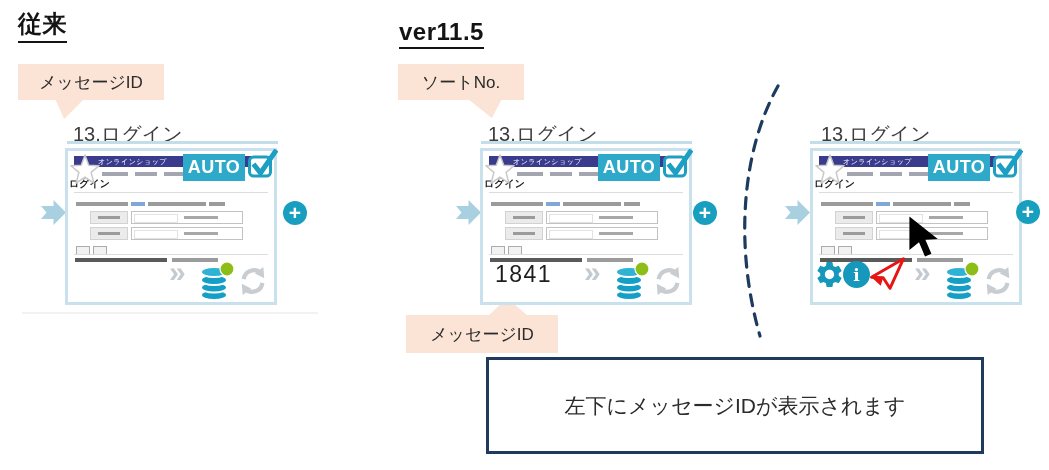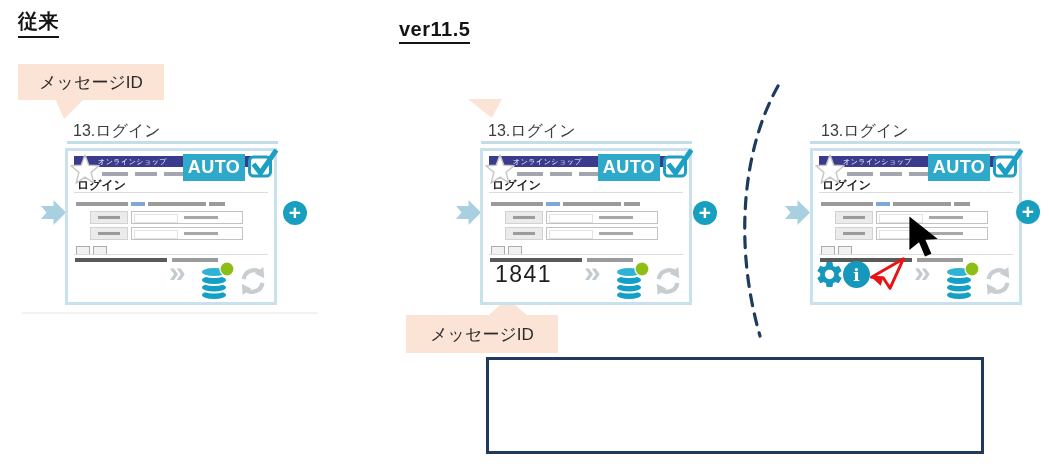--- a/index.html
+++ b/index.html
@@ -1,37 +1,37 @@
 <!DOCTYPE html>
 <html><head>
 <meta charset="utf-8">
 <style>
   html,body{margin:0;padding:0;background:#fff;}
   body{font-family:"Liberation Sans","DejaVu Sans",sans-serif;}
   #stage{position:relative;width:1049px;height:470px;background:#fff;overflow:hidden;}
 
   
-  .section-heading{position:absolute;font-size:20px;font-weight:bold;color:#141414;
+  .section-heading{position:absolute;font-size:24px;font-weight:bold;color:#141414;
     border-bottom:2.5px solid #141414;padding-bottom:1px;letter-spacing:.5px;}
   #h-old{left:18px;top:8px}
   #h-new{left:399px;top:18px}
 
   
   .callout{position:absolute;background:#FBE3D6;color:#2b2b2b;font-size:17px;height:36px;
     display:flex;align-items:center;justify-content:center;box-sizing:border-box;}
   #callout-old{left:18px;top:64px;width:146px;}
   #callout-sort{left:398px;top:64px;width:126px;}
   #callout-new{left:406px;top:315px;width:152px;height:38px;}
   .tail{position:absolute;background:#FBE3D6;}
   #tail-old{left:52px;top:99px;width:32px;height:20px;clip-path:polygon(10% 0,100% 0,38% 100%);}
   #tail-sort{left:468px;top:99px;width:34px;height:19px;clip-path:polygon(0 0,100% 0,70% 100%);}
   #tail-new{left:488px;top:298px;width:40px;height:18px;clip-path:polygon(48% 0,100% 100%,0 100%);}
 
   
-  .panel-title{position:absolute;font-size:16px;color:#3d3d3d;}
+  .panel-title{position:absolute;font-size:20px;color:#3d3d3d;text-decoration:underline;}
   #t1{left:73px;top:121px}#t2{left:488px;top:121px}#t3{left:821px;top:121px}
   .title-underline{position:absolute;height:3px;background:#C3DDE9;}
   #u1{left:67px;top:141px;width:211px}
   #u2{left:481px;top:141px;width:211px}
   #u3{left:810px;top:141px;width:210px}
 
   
   .shot-card{position:absolute;width:212px;height:157px;background:#fff;
     border:3px solid #C9E1EC;box-sizing:border-box;}
   #card1{left:65px;top:148px}
@@ -41,21 +41,21 @@
   
   .mini{position:absolute;inset:0;}
   .m-header{position:absolute;left:6px;top:5px;width:190px;height:11px;background:#3A3B8D;overflow:visible;}
   .m-site{position:absolute;left:24px;top:1px;color:#fff;font-size:7px;line-height:9px;white-space:nowrap;letter-spacing:.5px;}
   .m-header-hl{position:absolute;right:0;top:0;width:13px;height:11px;background:#8279B5;}
   .m-star{position:absolute;left:2px;top:3px;width:30px;height:32px;z-index:3;}
   .m-nav{position:absolute;left:34px;top:21px;display:flex;gap:7px;}
   .m-nav i{display:block;height:4px;background:#A3A6B0;}
   .m-nav i:nth-child(1){width:26px}.m-nav i:nth-child(2){width:22px}
   .m-nav i:nth-child(3){width:24px}.m-nav i:nth-child(4){width:12px}
-  .m-login{position:absolute;left:9px;top:26px;font-size:12px;font-weight:bold;color:#222;}
+  .m-login{position:absolute;left:1px;top:26px;font-size:10px;font-weight:bold;color:#222;}
   .m-divider{position:absolute;left:6px;right:6px;height:1px;background:#DCDCDC;}
   .d1{top:41px}.d2{top:103px}
   .m-para{position:absolute;left:8px;top:51px;display:flex;gap:3px;align-items:center;}
   .m-para i{display:block;height:3.5px;background:#9B9B9B;}
   .m-para i.b{background:#7FA8D9;}
   .w52{width:52px}.w14{width:14px}.w58{width:58px}.w16{width:16px}
   .m-row{position:absolute;left:22px;display:flex;}
   .r1{top:60px}.r2{top:76px}
   .m-label{width:38px;height:13px;background:#EBEBEB;border:1px solid #D2D2D2;box-sizing:border-box;
     display:flex;align-items:center;justify-content:center;}
@@ -112,20 +112,21 @@
 <body>
 
 <div id="stage">
 
   <div class="section-heading" id="h-old">従来</div>
   <div class="section-heading" id="h-new">ver11.5</div>
 
   <div class="callout" id="callout-old">メッセージID</div>
   <div class="tail" id="tail-old"></div>
 
+  <div class="callout" id="callout-sort">ソートNo.</div>
   <div class="tail" id="tail-sort"></div>
 
   <div class="callout" id="callout-new">メッセージID</div>
   <div class="tail" id="tail-new"></div>
 
   <div class="panel-title" id="t1">13.ログイン</div>
   <div class="title-underline" id="u1"></div>
   <div class="panel-title" id="t2">13.ログイン</div>
   <div class="title-underline" id="u2"></div>
   <div class="panel-title" id="t3">13.ログイン</div>
@@ -377,15 +378,16 @@
       <path d="M2 18 L28 3 L17 27 L11.5 18.5 Z" fill="#fff" stroke="#E81414" stroke-width="2.4" stroke-linejoin="round"></path>
       <path d="M2 18 L11.5 18.5 L9.5 25 Z" fill="#E81414"></path>
     </svg>
     <svg class="cursor-icon" viewBox="0 0 18 24">
       <path d="M1.2 0.8 L1.2 17.5 L6 13.6 L9 20.8 L12.2 19.4 L9.2 12.4 L15.4 12 Z" fill="#000"></path>
     </svg>
   </div>
   <div class="plus-btn" id="plus3">+</div>
 
   <div class="note-box">
+    <div class="note-line">左下にメッセージIDが表示されます</div>
   </div>
 
 </div>
 
 </body></html>

